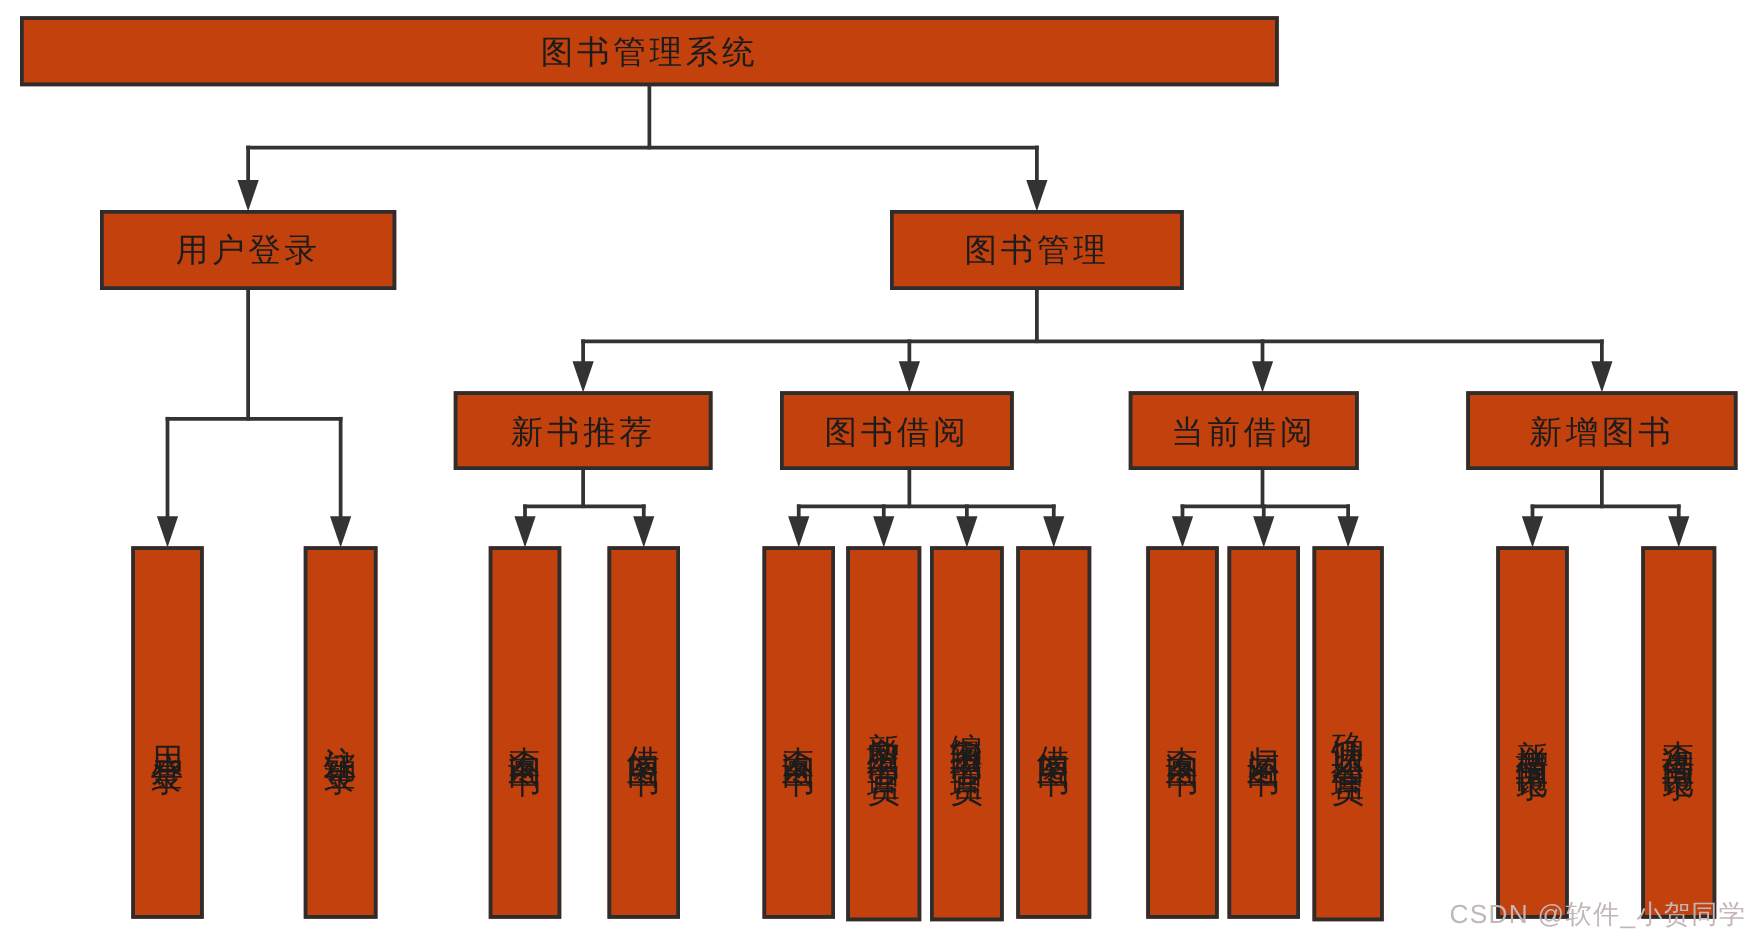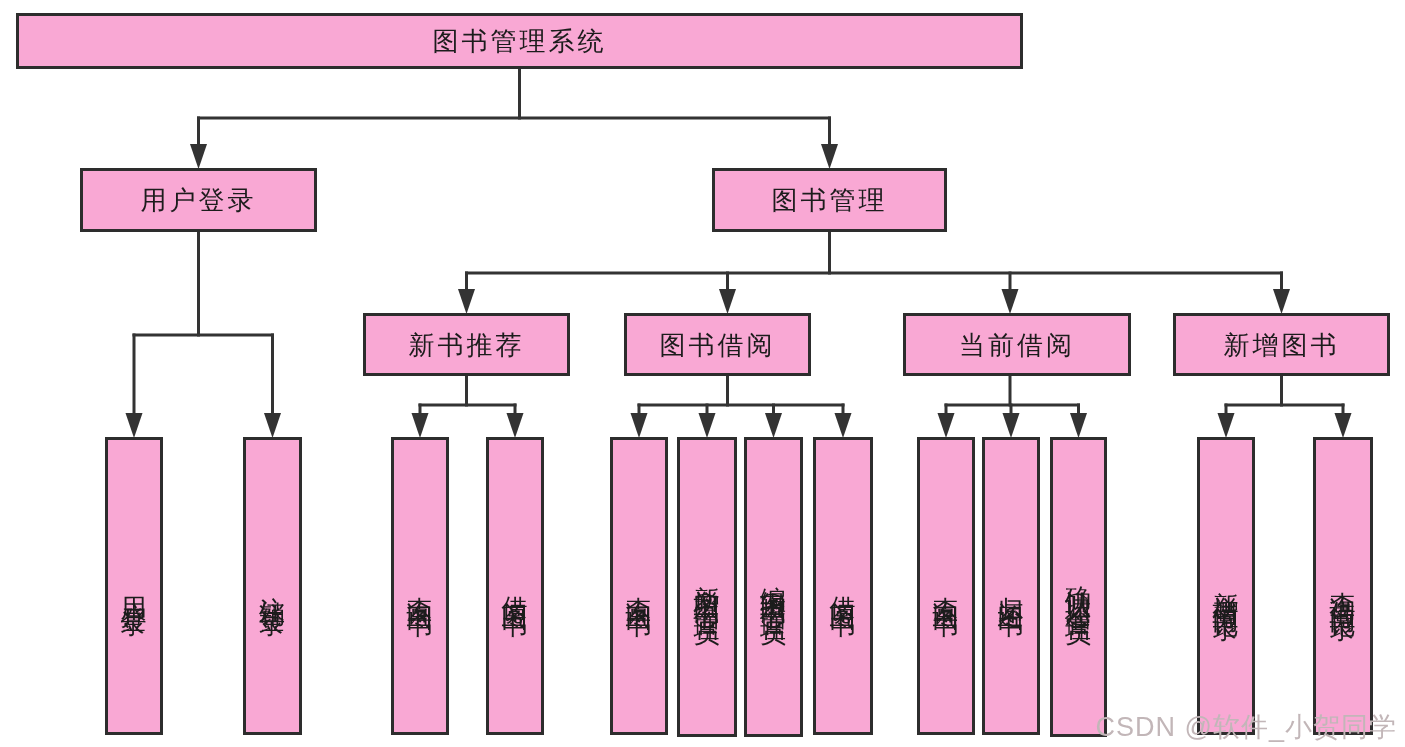--- a/index.html
+++ b/index.html
@@ -17,21 +17,21 @@
   }
   #edge-layer {
     position: absolute;
     left: 0;
     top: 0;
     z-index: 1;
   }
   .node {
     position: absolute;
     box-sizing: border-box;
-    background: #f9a8d4;
+    background: #c2410c;
     border: 3px solid var(--border-color, #2d2d2d);
     color: var(--text-color, #1c1c1c);
     display: flex;
     align-items: center;
     justify-content: center;
     z-index: 2;
     text-align: center;
     line-height: 1;
   }
   .node.h {
@@ -47,21 +47,21 @@
   .node.v span {
     writing-mode: vertical-rl;
     text-orientation: mixed;
     letter-spacing: 5px;
     white-space: nowrap;
   }
   #watermark {
     position: absolute;
     right: 8px;
     bottom: 2px;
-    font-size: 27px;
+    font-size: 21px;
     letter-spacing: 1px;
     color: var(--wm-color, #c2b6b8);
     z-index: 3;
     white-space: nowrap;
   }
 </style>
 </head>
 <body>
 
 <div id="canvas" style="--bg: #ffffff; --border-color: #2d2d2d; --text-color: #1c1c1c; --wm-color: #c2b6b8;">
@@ -128,21 +128,21 @@
     </div>
     <div class="node h" style="left: 712px; top: 168px; width: 235px; height: 64px;">
       <span>图书管理</span>
     </div>
     <div class="node h" style="left: 363px; top: 313px; width: 207px; height: 63px;">
       <span>新书推荐</span>
     </div>
     <div class="node h" style="left: 624px; top: 313px; width: 187px; height: 63px;">
       <span>图书借阅</span>
     </div>
-    <div class="node h" style="left: 903px; top: 313px; width: 228px; height: 63px;">
+    <div class="node h" style="left: 903px; top: 313px; width: 184px; height: 63px;">
       <span>当前借阅</span>
     </div>
     <div class="node h" style="left: 1173px; top: 313px; width: 217px; height: 63px;">
       <span>新增图书</span>
     </div>
     <div class="node v" style="left: 105px; top: 437px; width: 58px; height: 298px;">
       <span>用户登录</span>
     </div>
     <div class="node v" style="left: 243px; top: 437px; width: 59px; height: 298px;">
       <span>注销登录</span>

